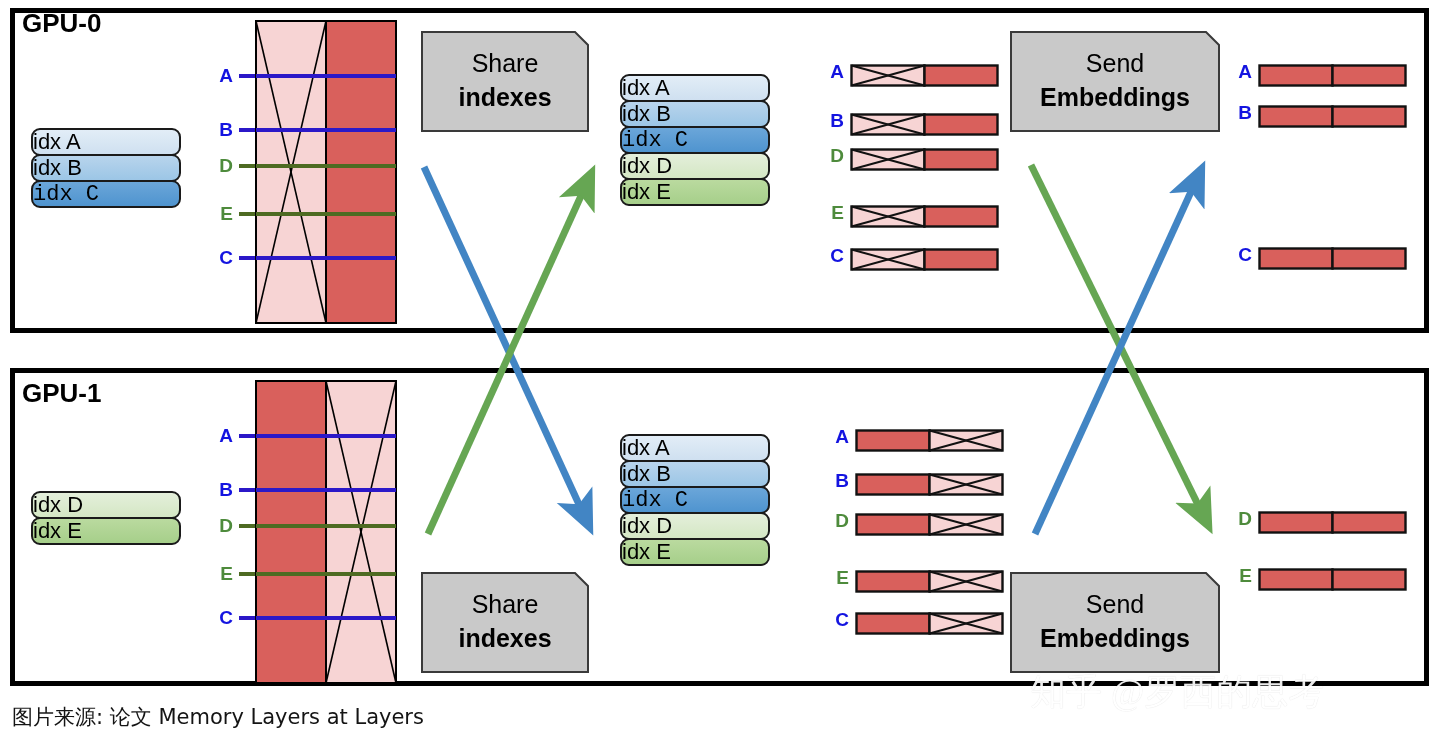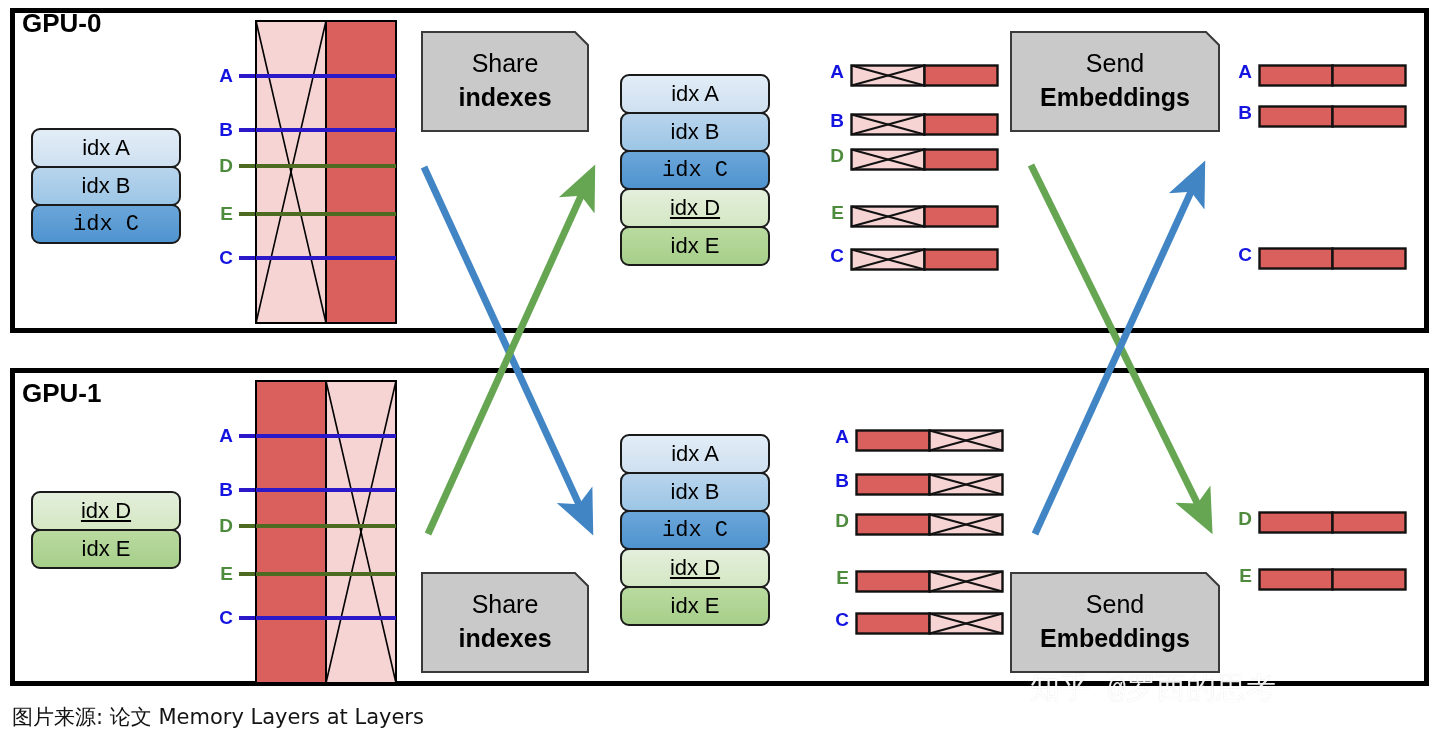--- a/index.html
+++ b/index.html
@@ -28,35 +28,35 @@
     position: absolute;
     font-size: 26px;
     font-weight: bold;
     color: #000;
     letter-spacing: 0px;
   }
 
   
   .idx-stack { position: absolute; }
   .idx-chip {
-    width: 150px; height: 40px;
+    width: 150px; height: 28px;
     border: 2px solid #1a1a1a;
     border-radius: 9px;
     box-sizing: border-box;
-    display: flex; align-items: center; justify-content: center;
+    display: flex; align-items: center; 
     font-size: 22px; color: #000;
     margin-top: -2px;
     position: relative;
   }
   .idx-chip:first-child { margin-top: 0; }
 
   .c-idxA { background: linear-gradient(#e2edf7, #cfe0f0); }
   .c-idxB { background: linear-gradient(#b8d4ec, #9cc6e6); }
   .c-idxC { background: linear-gradient(#6ba6d9, #4f94cf); font-family: Liberation Mono, monospace; }
-  .c-idxD { background: linear-gradient(#e4efdb, #d4e7c4); text-decoration: underline; }
+  .c-idxD { background: linear-gradient(#e4efdb, #d4e7c4); }
   .c-idxE { background: linear-gradient(#bada9f, #a6cf8a); }
 
   
   .memtable { position: absolute; }
   .memtable .mt-svg { display:block; }
 
   .rowlabel {
     position: absolute;
     font-size: 19px;
     font-weight: bold;
@@ -89,23 +89,23 @@
     position: absolute;
     left: 12px; top: 703px;
     font-size: 21px;
     color: #141414;
     font-family: "DejaVu Sans", sans-serif;
     white-space: nowrap;
   }
   #watermark {
     position: absolute;
     left: 1030px; top: 668px;
-    font-size: 30px;
+    font-size: 36px;
     color: #ffffff;
-    font-family: Liberation Mono, monospace;
+    font-family: Liberation Serif, serif;
     opacity: 0.92;
     white-space: nowrap;
     text-shadow: 0 0 1px rgba(0,0,0,0.18);
     pointer-events: none;
   }
 </style>
 </head>
 <body>
 
 <div class="gpu-panel" id="gpu0-panel"></div>

